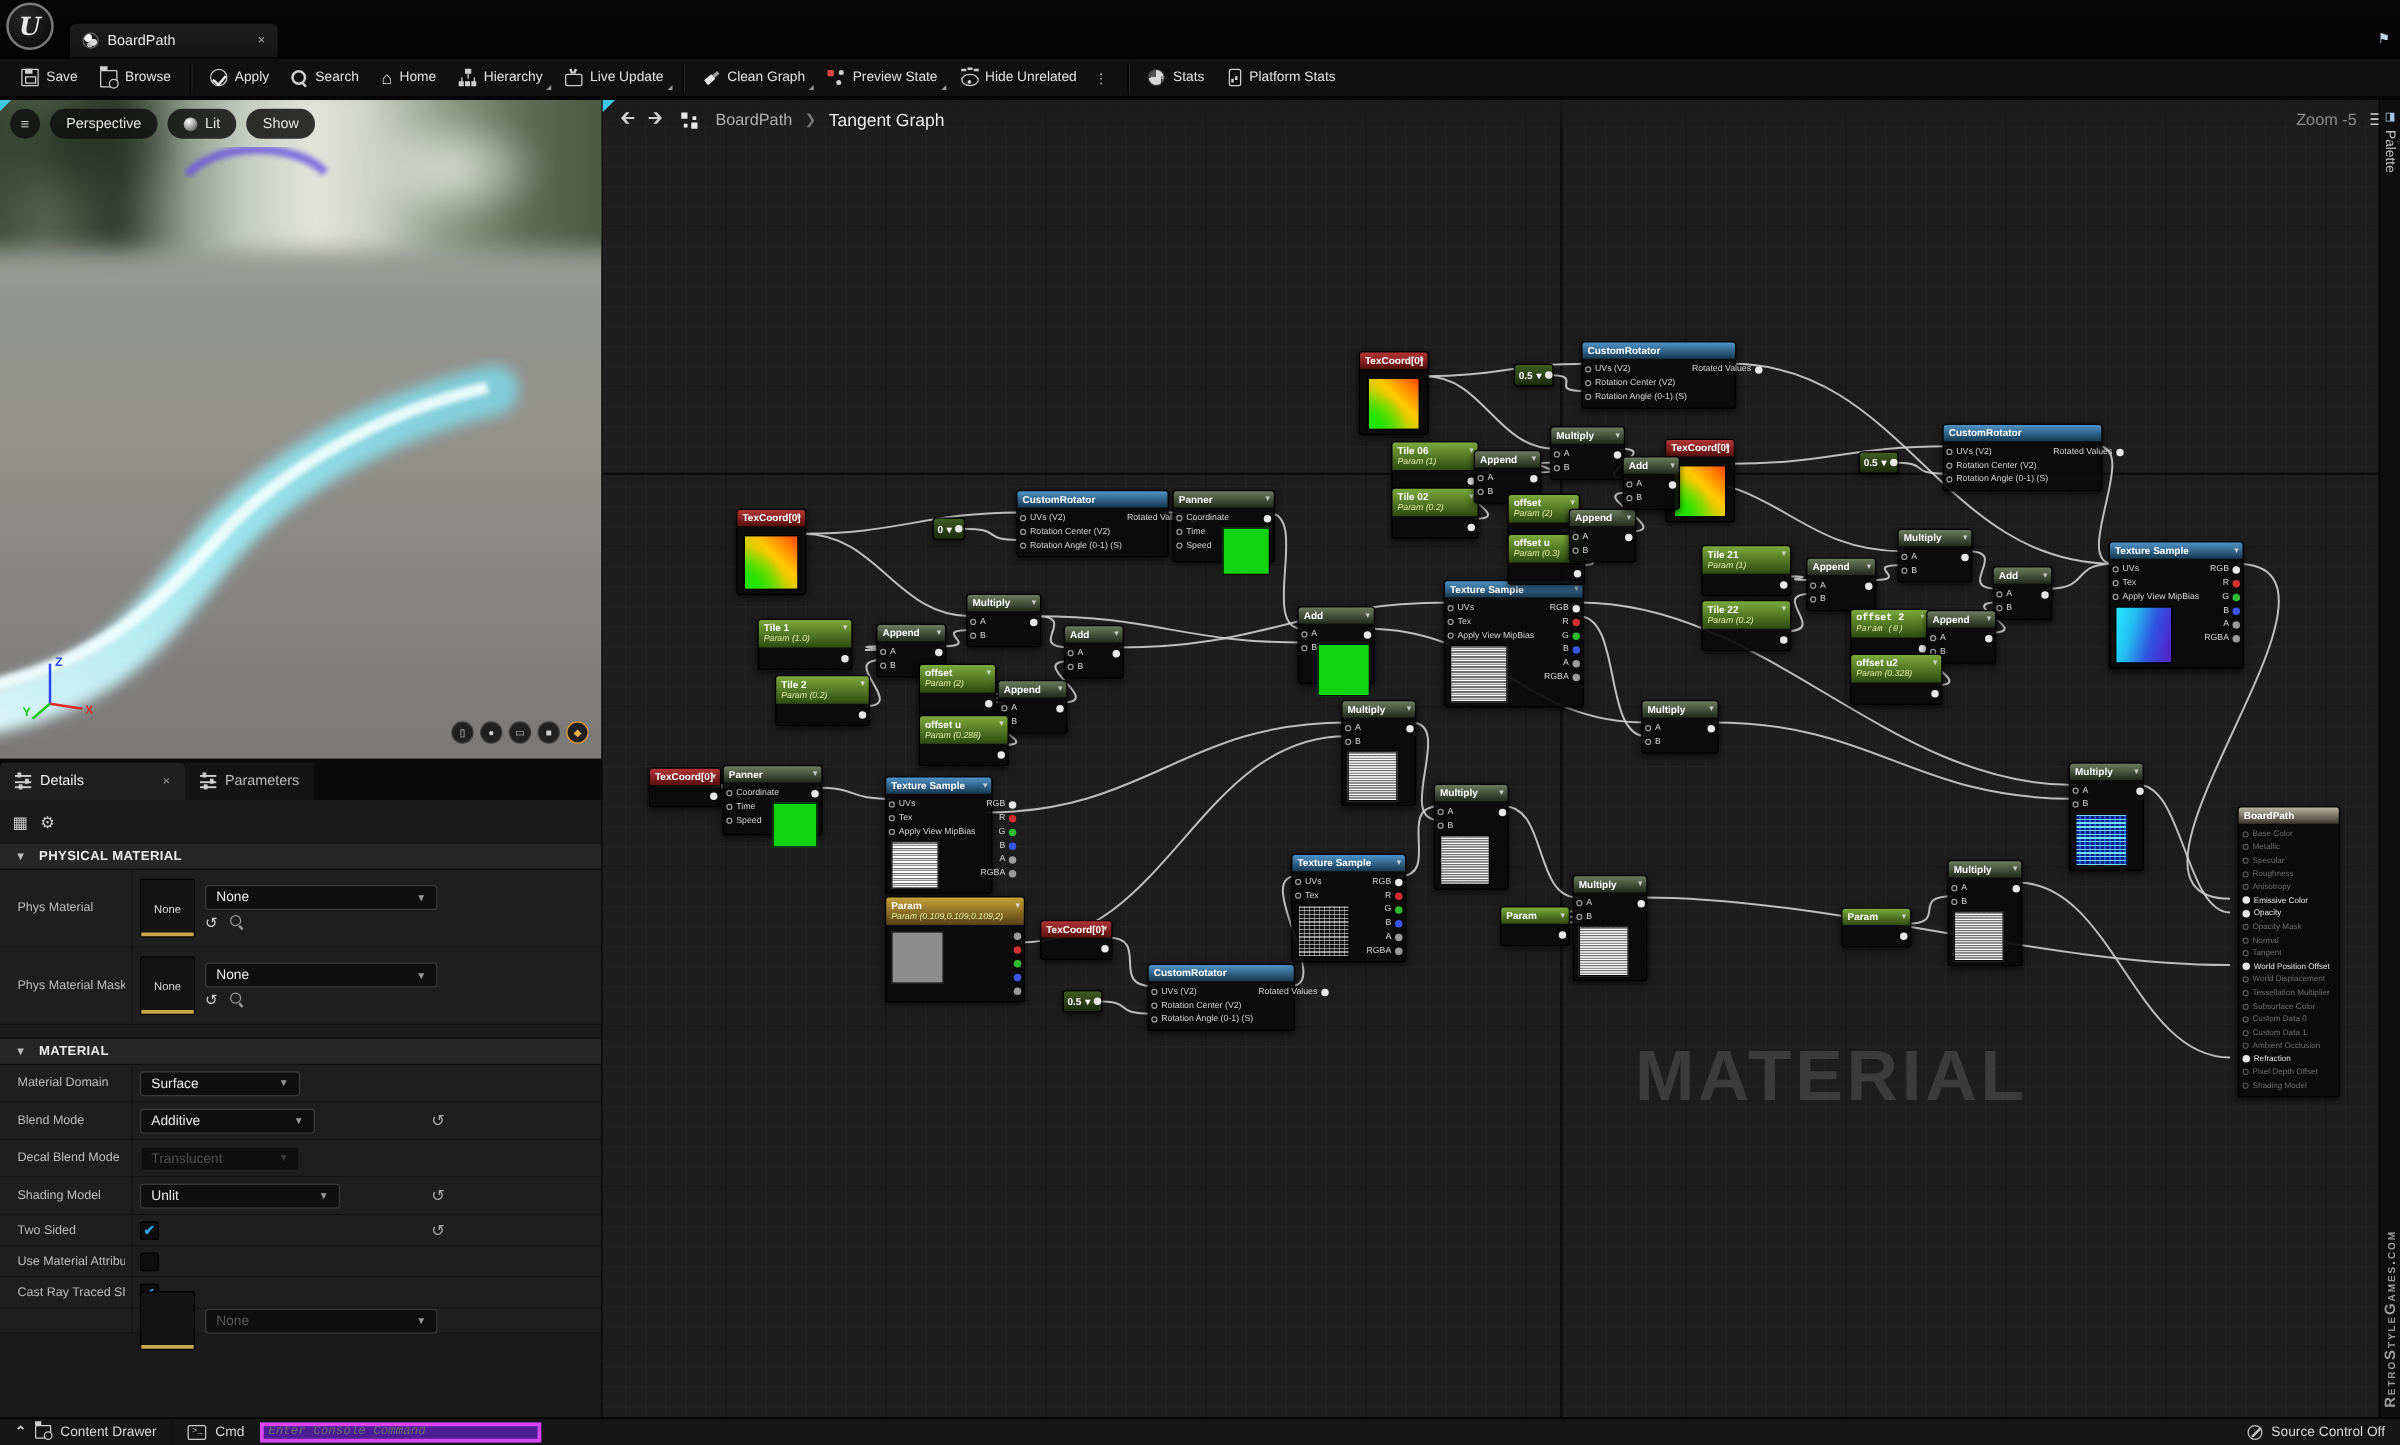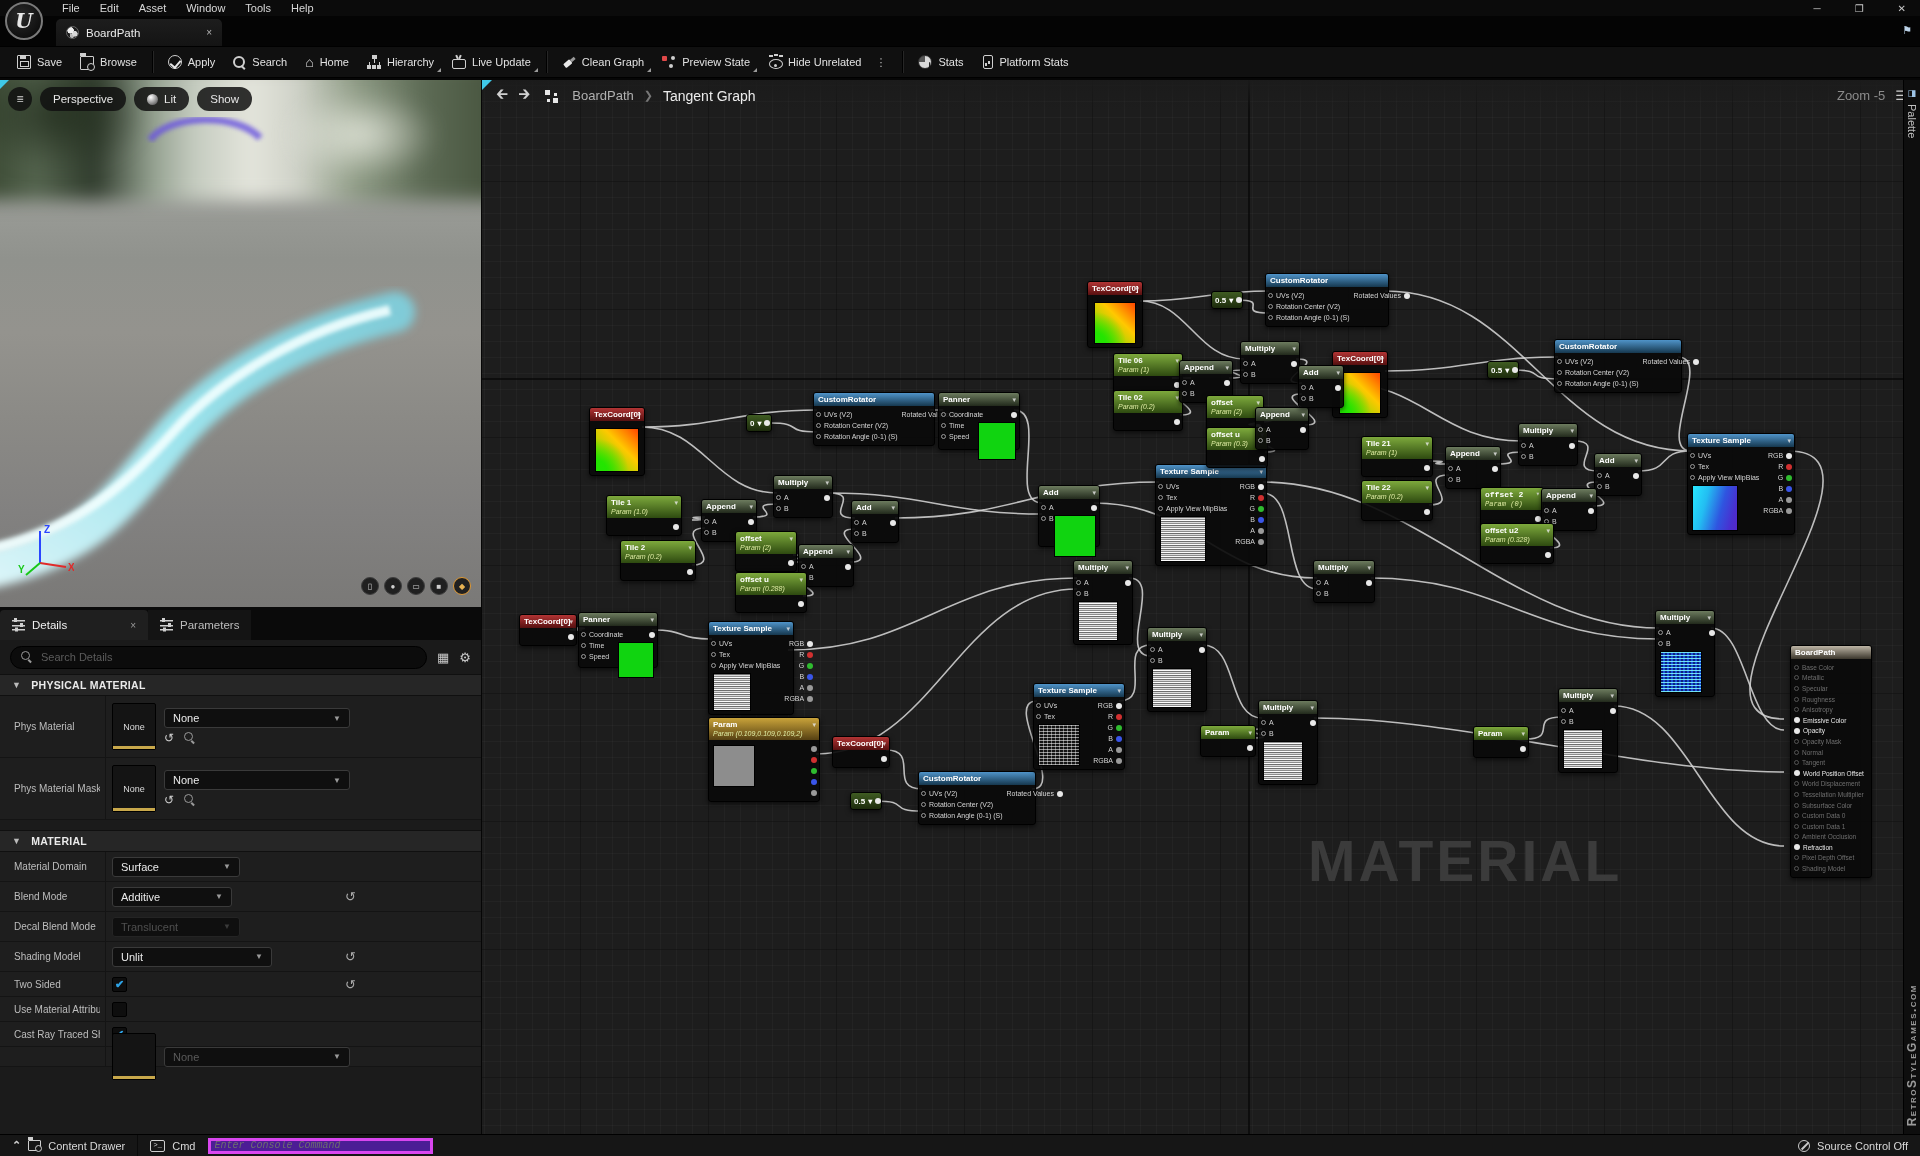--- a/index.html
+++ b/index.html
@@ -178,37 +178,20 @@
   .pv-bluenoise{background-color:#1a52d8;background-image:repeating-linear-gradient(0deg,rgba(130,255,255,.85) 0 1px,transparent 1px 3px),repeating-linear-gradient(90deg,rgba(0,0,70,.6) 0 2px,transparent 2px 4px)}
   .k-const{display:flex;align-items:center;gap:3px;height:18px;padding:0 3px;background:linear-gradient(#3f5c22,#1c2a0c);border-radius:3px;font-size:8px;font-weight:bold;color:#fff}
   .node-result .rrow{display:flex;align-items:center;gap:3px;height:10.6px;padding:0 3px;color:#6f6f6f;font-size:6.5px;white-space:nowrap}
   .node-result .rrow.on{color:#e8e8e8}
 </style>
 </head>
 <body>
 
 <div id="app">
 
-  <div class="menubar">
-    <div style="width:52px"></div>
-    <div style="display:flex">
-        <div class="menu-item">File</div>
-        <div class="menu-item">Edit</div>
-        <div class="menu-item">Asset</div>
-        <div class="menu-item">Window</div>
-        <div class="menu-item">Tools</div>
-        <div class="menu-item">Help</div>
-      </div>
-    <div class="spacer"></div>
-    <div class="winctl">
-        <span>─</span>
-        <span>❐</span>
-        <span>✕</span>
-      </div>
-  </div>
   <div class="ue-logo">U</div>
 
   <div class="tabstrip">
     <div class="asset-tab">
       <span class="mat-ball"></span>
       <span>BoardPath</span>
       <span class="tab-close">×</span>
     </div>
     <span class="tab-flag">⚑</span>
   </div>
@@ -335,24 +318,20 @@
           <span class="sliders-icn"></span>
           <span>Details</span>
           <span class="t-close">×</span>
         </div>
         <div class="dtl-tab">
           <span class="sliders-icn"></span>
           <span>Parameters</span>
         </div>
       </div>
     <div class="dtl-search-row">
-      <div class="search-pill">
-        <span class="mag"></span>
-        <input placeholder="Search Details" style="">
-      </div>
       <span class="dtl-gridicn">▦</span>
       <span class="dtl-gear">⚙</span>
     </div>
     <div class="dtl-body">
         <div class="sec-head">
           <span class="chev">▼</span>
           <span>PHYSICAL MATERIAL</span>
         </div>
         <div class="dtl-row" style="height: 62px;">
           <div class="rlabel">Phys Material</div>
@@ -400,21 +379,21 @@
             <div class="ue-select" style="width:128px">
               <span>Surface</span>
               <span class="sel-chev">▼</span>
             </div>
           </div>
         </div>
         <div class="dtl-row" style="height: 30px;">
           <div class="rlabel">Blend Mode</div>
           <div class="rdiv"></div>
           <div class="rctl">
-            <div class="ue-select" style="width:120px">
+            <div class="ue-select" style="width:140px">
               <span>Additive</span>
               <span class="sel-chev">▼</span>
             </div>
           </div>
           <span class="reset-btn">↺</span>
         </div>
         <div class="dtl-row" style="height: 30px;">
           <div class="rlabel">Decal Blend Mode</div>
           <div class="rdiv"></div>
           <div class="rctl">

